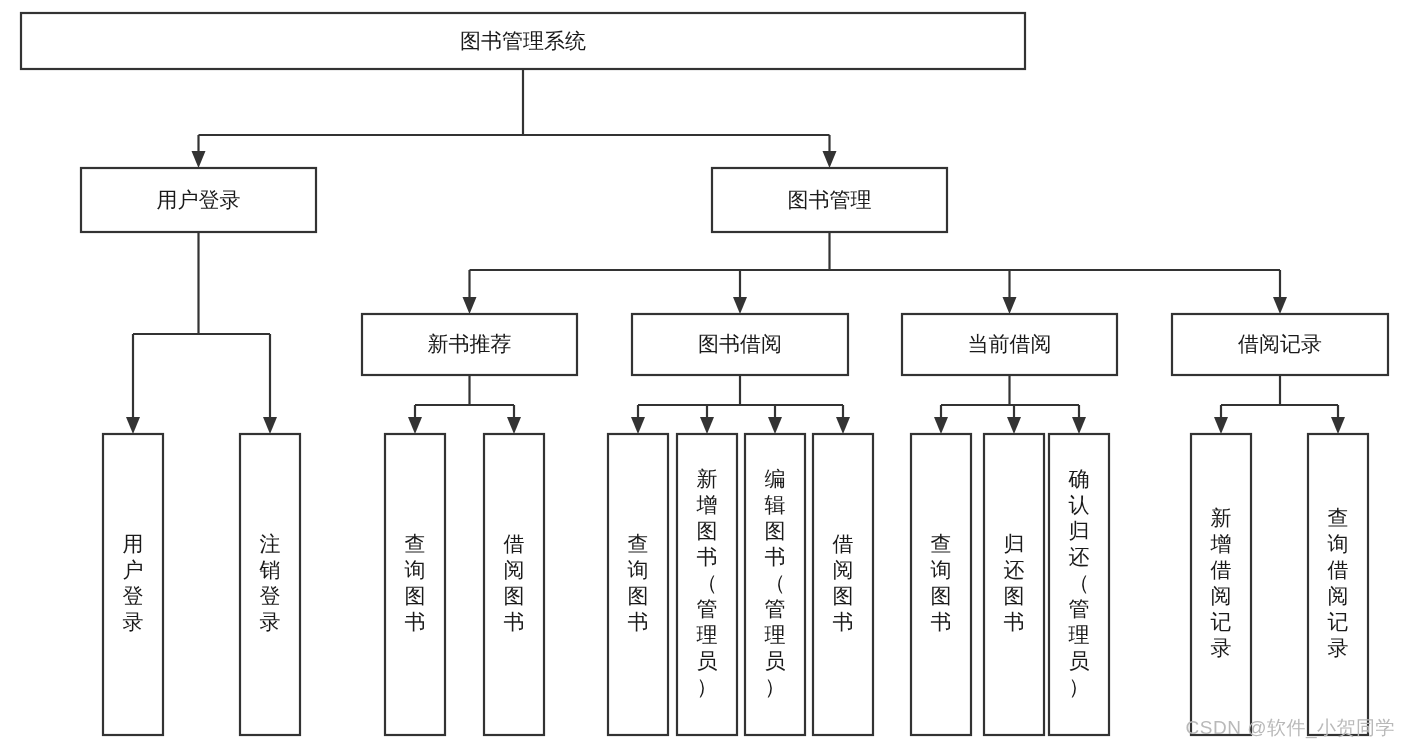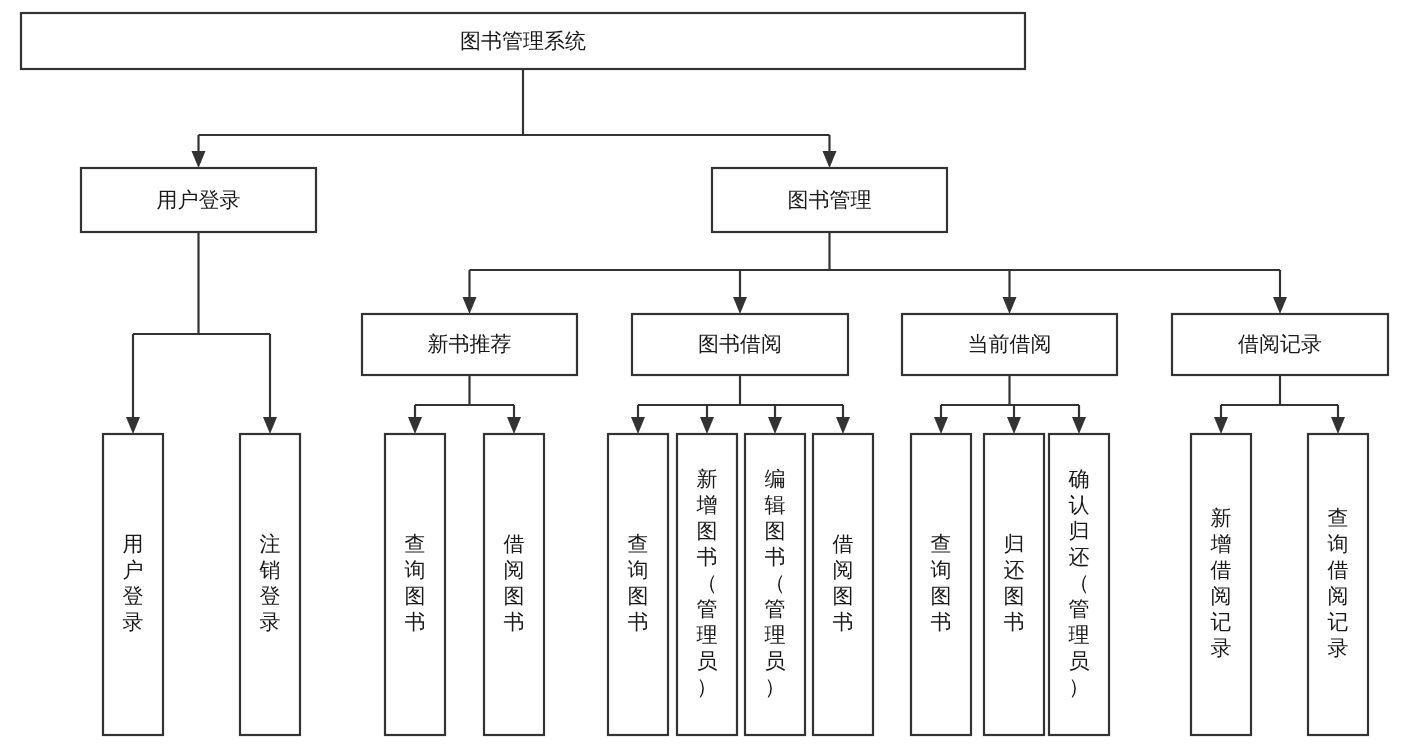--- a/index.html
+++ b/index.html
@@ -248,14 +248,15 @@
           <text x="1338" y="519.5" class="leaf-label">查</text>
           <text x="1338" y="545.5" class="leaf-label">询</text>
           <text x="1338" y="571.5" class="leaf-label">借</text>
           <text x="1338" y="597.5" class="leaf-label">阅</text>
           <text x="1338" y="623.5" class="leaf-label">记</text>
           <text x="1338" y="649.5" class="leaf-label">录</text>
         </g>
       </g>
   </svg>
 
+  <div class="watermark">CSDN @软件_小贺同学</div>
 
 </div>
 
 </body></html>

